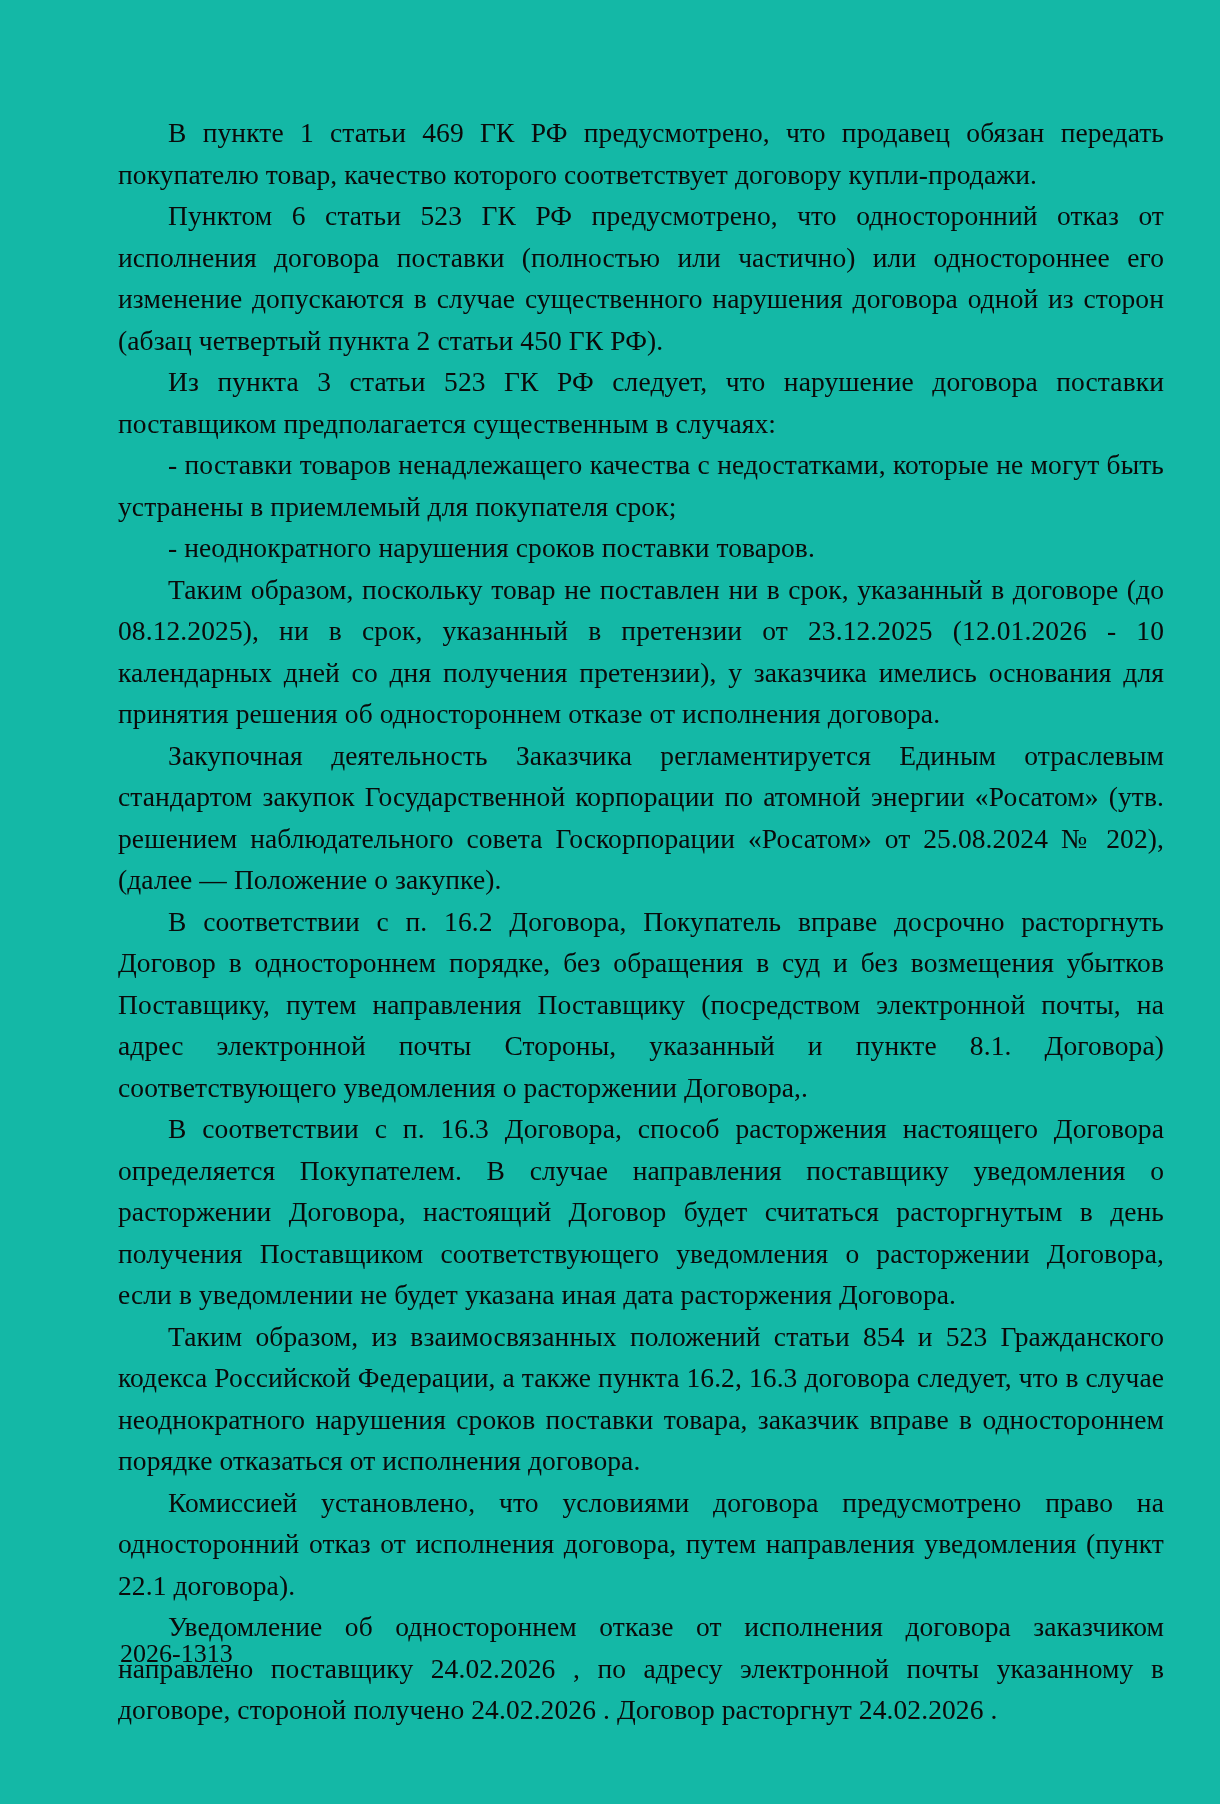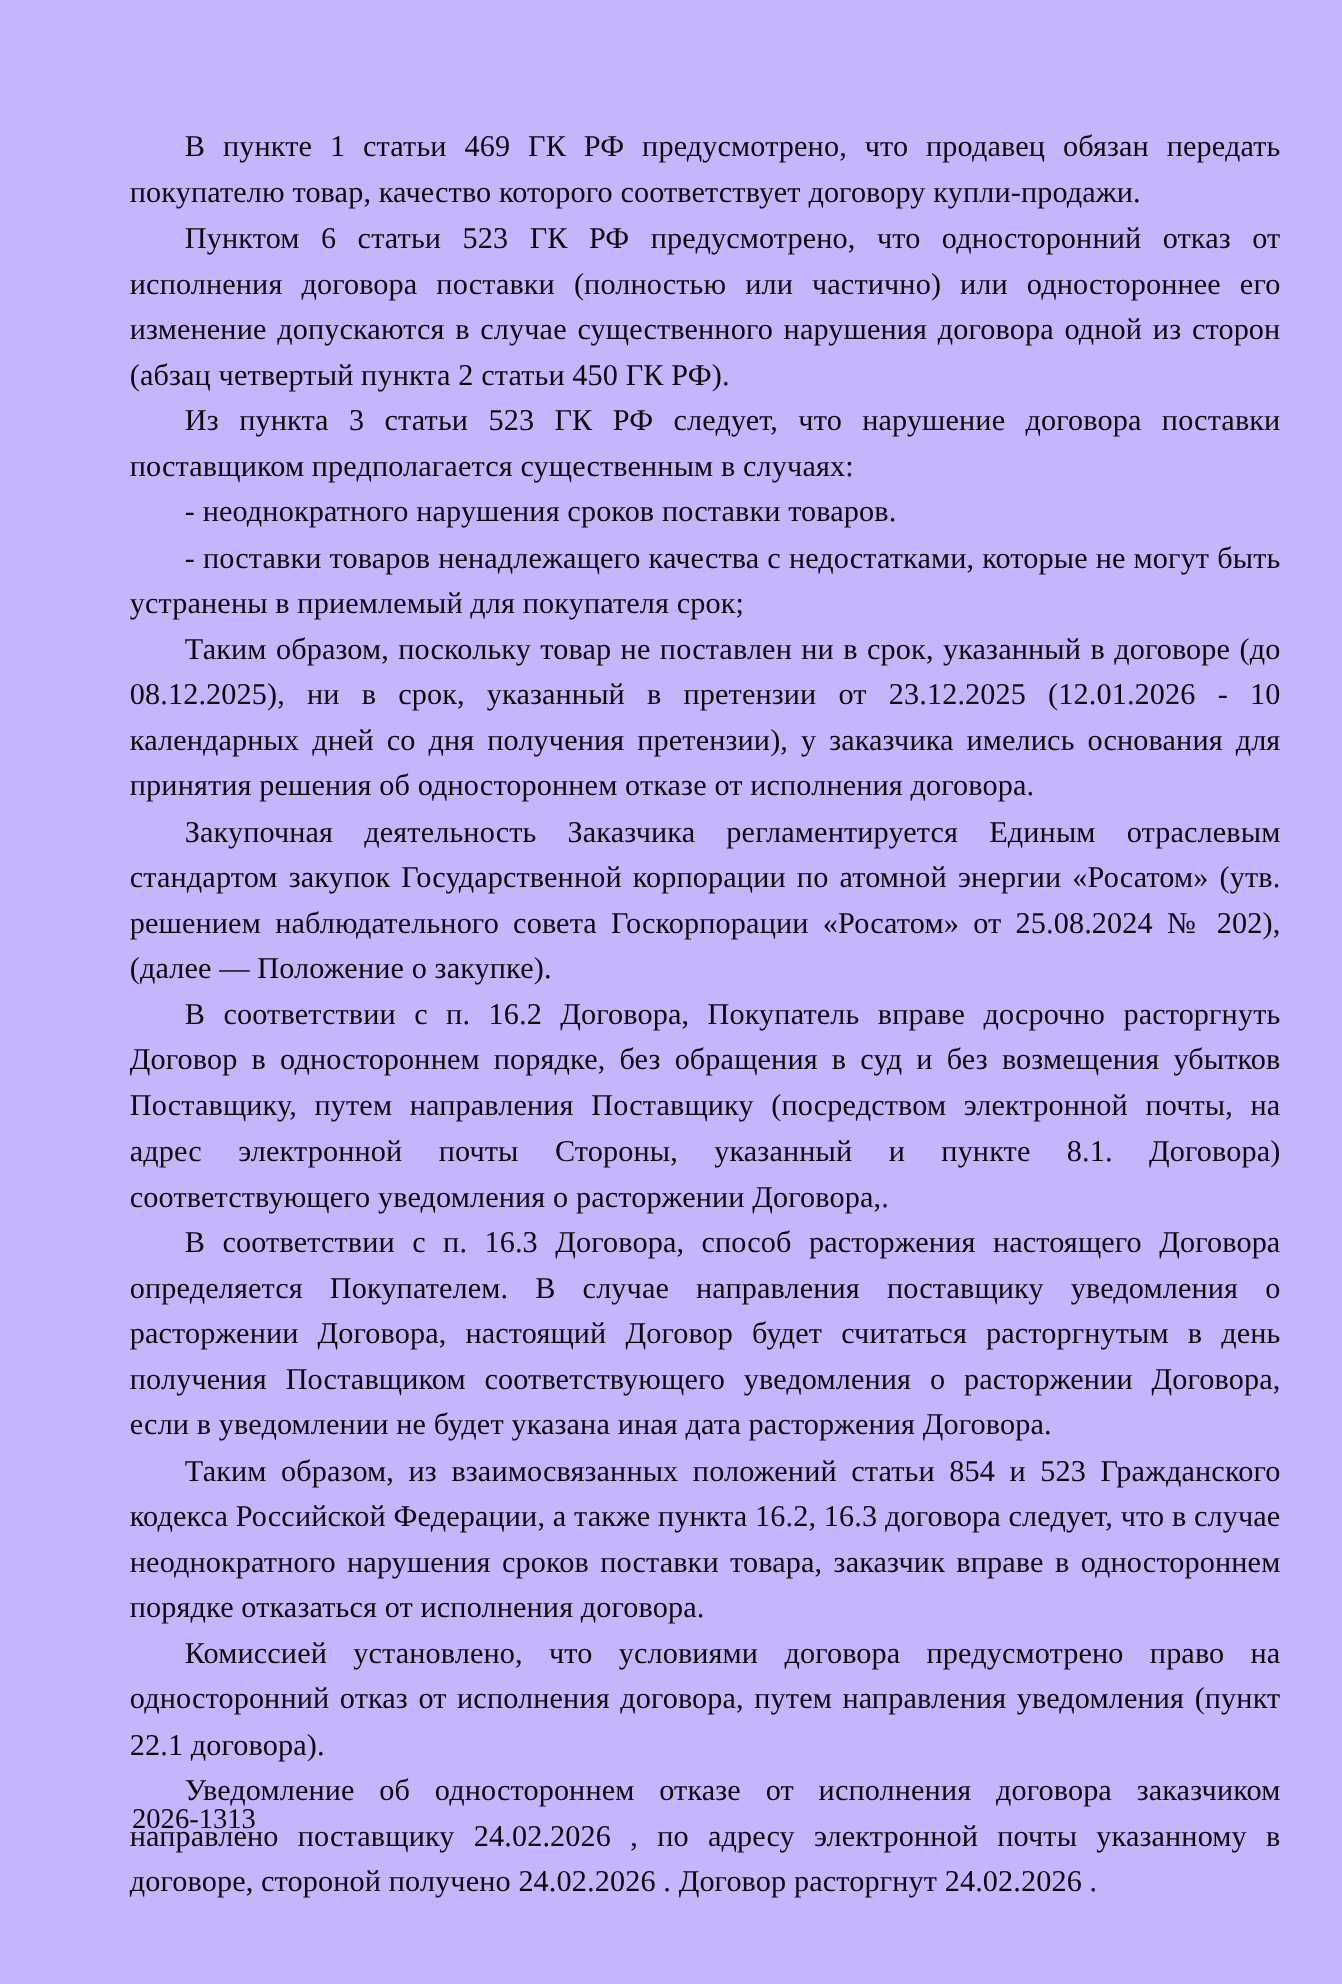--- a/index.html
+++ b/index.html
@@ -15,21 +15,21 @@
     font-family: "Liberation Serif", "DejaVu Serif", serif;
     color: #0a0a0a;
     -webkit-font-smoothing: antialiased;
   }
   .page {
     position: absolute;
     left: 0;
     top: 0;
     width: 1220px;
     height: 1804px;
-    background: #c4b5fd;
+    background: #14b8a6;
     overflow: hidden;
   }
   .body-block {
     position: absolute;
     left: 118px;
     top: 112px;
     width: 1046px;
   }
   p.para {
     margin: 0;
@@ -61,23 +61,23 @@
 <div class="page">
 
   <div class="body-block">
 
     <p class="para">В пункте 1 статьи 469 ГК РФ предусмотрено, что продавец обязан передать покупателю товар, качество которого соответствует договору купли-продажи.</p>
 
     <p class="para">Пунктом 6 статьи 523 ГК РФ предусмотрено, что односторонний отказ от исполнения договора поставки (полностью или частично) или одностороннее его изменение допускаются в случае существенного нарушения договора одной из сторон (абзац четвертый пункта 2 статьи 450 ГК РФ).</p>
 
     <p class="para">Из пункта 3 статьи 523 ГК РФ следует, что нарушение договора поставки поставщиком предполагается существенным в случаях:</p>
 
+    <p class="para">- поставки товаров ненадлежащего качества с недостатками, которые не могут быть устранены в приемлемый для покупателя срок;</p>
+
     <p class="para">- неоднократного нарушения сроков поставки товаров.</p>
-
-    <p class="para">- поставки товаров ненадлежащего качества с недостатками, которые не могут быть устранены в приемлемый для покупателя срок;</p>
 
     <p class="para">Таким образом, поскольку товар не поставлен ни в срок, указанный в договоре (до 08.12.2025), ни в срок, указанный в претензии от 23.12.2025 (12.01.2026 - 10 календарных дней со дня получения претензии), у заказчика имелись основания для принятия решения об одностороннем отказе от исполнения договора.</p>
 
     <p class="para">Закупочная деятельность Заказчика регламентируется Единым отраслевым стандартом закупок Государственной корпорации по атомной энергии «Росатом» (утв. решением наблюдательного совета Госкорпорации «Росатом» от 25.08.2024 № 202), (далее — Положение о закупке).</p>
 
 
     <p class="para">В соответствии с п. 16.2 Договора, Покупатель вправе досрочно расторгнуть Договор в одностороннем порядке, без обращения в суд и без возмещения убытков Поставщику, путем направления Поставщику (посредством электронной почты, на адрес электронной почты Стороны, указанный и пункте 8.1. Договора) соответствующего уведомления о расторжении Договора,.</p>
 
     <p class="para">В соответствии с п. 16.3 Договора, способ расторжения настоящего Договора определяется Покупателем. В случае направления поставщику уведомления о расторжении Договора, настоящий Договор будет считаться расторгнутым в день получения Поставщиком соответствующего уведомления о расторжении Договора, если в уведомлении не будет указана иная дата расторжения Договора.</p>
 

